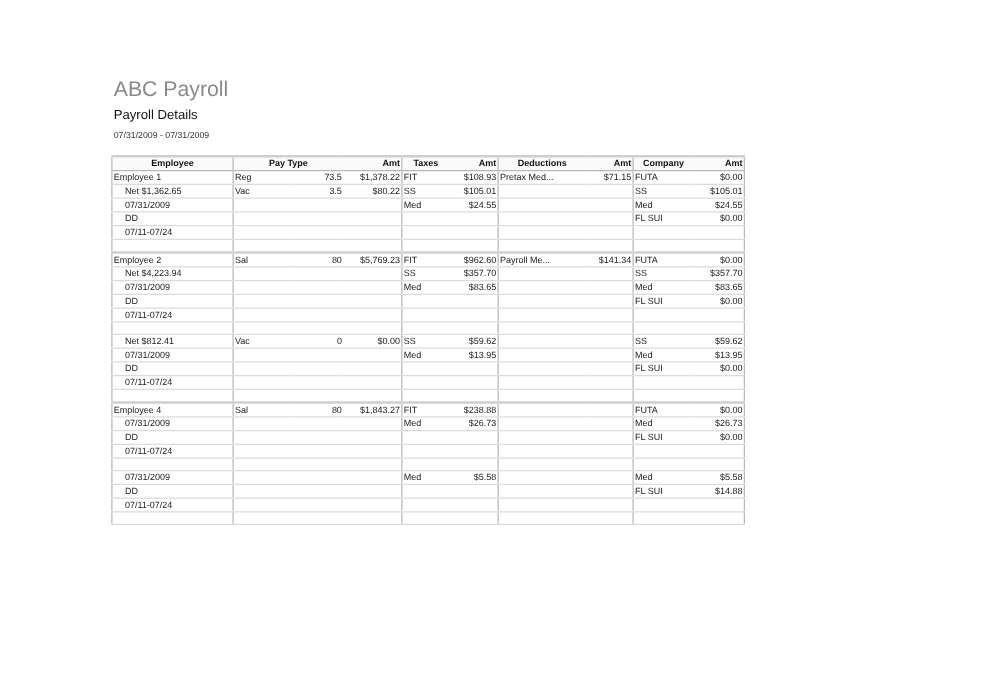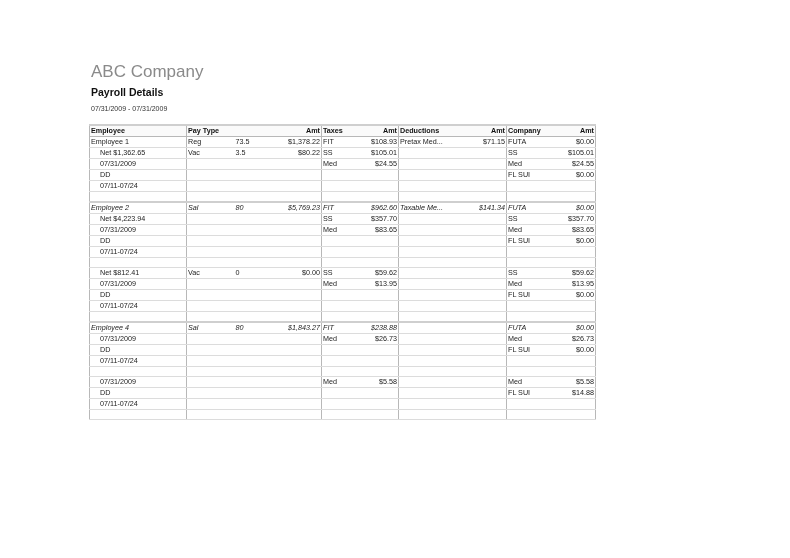--- a/index.html
+++ b/index.html
@@ -1,37 +1,37 @@
 <!DOCTYPE html>
 <html><head>
 <meta charset="utf-8">
 <style>
   html, body { margin:0; padding:0; background:#ffffff; }
   body { width:790px; height:558px; position:relative; overflow:hidden;
          font-family:"Liberation Sans", sans-serif; color:#222; }
   .company { position:absolute; left:91px; top:62px; font-size:17px; color:#8a8a8a; }
-  .title { position:absolute; left:91px; top:86px; font-size:10.5px; font-weight:bold; color:#111; }
+  .title { position:absolute; left:91px; top:86px; font-size:10.5px; font-weight:normal; color:#111; }
   .daterange { position:absolute; left:91px; top:105px; font-size:7px; color:#333; }
   table.grid { position:absolute; left:89px; top:124px; border-collapse:collapse;
                font-size:7.2px; table-layout:fixed; border:1px solid #b8b8b8; }
   table.grid td, table.grid th { height:10px; padding:0 1px; white-space:nowrap;
                overflow:hidden; line-height:10px; border-bottom:1px solid #dcdcdc; }
-  table.grid th { font-weight:bold; text-align:left; color:#111; background:#fafafa;
+  table.grid th { font-weight:bold; text-align:center; color:#111; background:#fafafa;
                   border-bottom:1px solid #b8b8b8; border-top:2px solid #cfcfcf; }
   .r { text-align:right !important; }
-  .c { text-align:left; }
+  .c { text-align:right; }
   .vl { border-left:1px solid #b8b8b8; }
   .indent { padding-left:10px !important; }
-  tr.blockstart td { border-top:2px solid #cfcfcf;font-style:italic; }
+  tr.blockstart td { border-top:2px solid #cfcfcf; }
   tr.spacer td { height:9px; }
 </style>
 </head>
 <body>
 
-<div class="company">ABC Company</div>
+<div class="company">ABC Payroll</div>
 <div class="title">Payroll Details</div>
 <div class="daterange">07/31/2009 - 07/31/2009</div>
 
 <table class="grid">
   <colgroup>
     <col style="width:97px">
       <col style="width:48px">
       <col style="width:40px">
       <col style="width:47px">
     <col style="width:38px">
@@ -127,21 +127,21 @@
         <td class="vl"></td>
         <td class="r"></td>
       </tr>
       <tr class="blockstart">
         <td>Employee 2</td>
         <td class="vl">Sal</td>
         <td class="c">80</td>
         <td class="r">$5,769.23</td>
         <td class="vl">FIT</td>
         <td class="r">$962.60</td>
-        <td class="vl">Taxable Me...</td>
+        <td class="vl">Payroll Me...</td>
         <td class="r">$141.34</td>
         <td class="vl">FUTA</td>
         <td class="r">$0.00</td>
       </tr>
       <tr>
         <td class="indent">Net $4,223.94</td>
         <td class="vl"></td>
         <td class="c"></td>
         <td class="r"></td>
         <td class="vl">SS</td>

